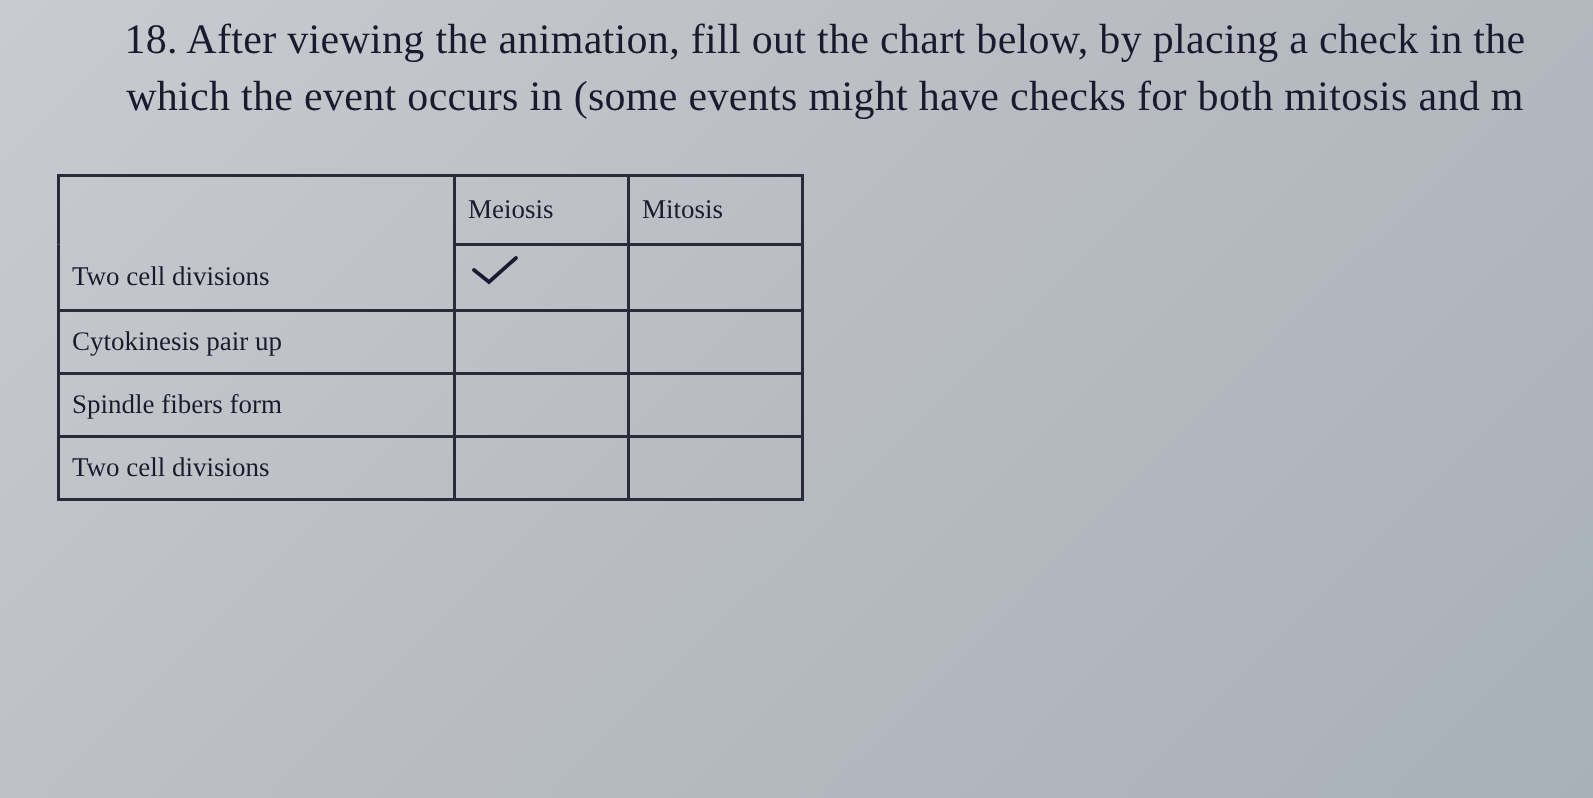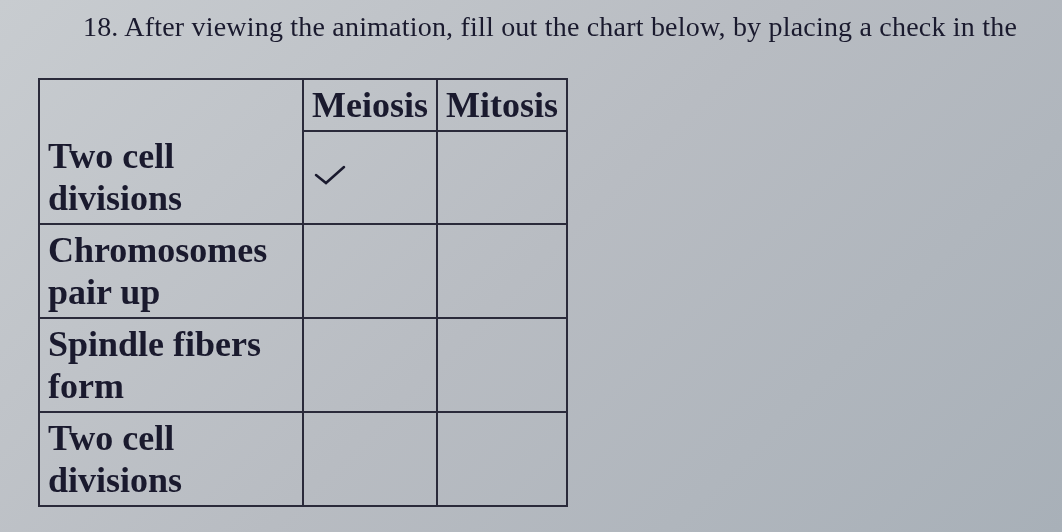--- a/index.html
+++ b/index.html
@@ -24,24 +24,24 @@
       letter-spacing: 0.2px;
       text-align: center;
     }
     .chart-table {
       border-collapse: collapse;
       background: transparent;
     }
     .chart-table td, .chart-table th {
       border: 2px solid #2a2a3a;
       padding: 4px 8px;
-      font-size: 36px;
+      font-size: 18px;
       text-align: left;
       vertical-align: middle;
-      font-weight: bold;
+      font-weight: normal;
     }
     .col-label {
       width: 264px;
       height: 42px;
     }
     .col-meiosis {
       width: 116px;
       text-align: left;
     }
     .col-mitosis {
@@ -74,20 +74,21 @@
     .checkmark svg {
       width: 36px;
       height: 24px;
     }
   </style>
 </head>
 <body>
 
 <div class="question-text">
   <span>18. After viewing the animation, fill out the chart below, by placing a check in the</span><br>
+  <span>which the event occurs in (some events might have checks for both mitosis and m</span>
 </div>
 
 <table class="chart-table">
   <tbody>
       <tr class="header-row">
     <td class="col-label"></td>
     <td class="col-meiosis header-cell">Meiosis</td>
     <td class="col-mitosis header-cell">Mitosis</td>
   </tr>
   <tr class="first-data-row">
@@ -95,21 +96,21 @@
     <td class="col-meiosis check-cell">
       <span class="checkmark">
         <svg viewBox="0 0 36 24">
               <path d="M4 12 L14 20 L32 4" stroke="#1a1a2e" stroke-width="2.5" fill="none" stroke-linecap="round"></path>
             </svg>
       </span>
     </td>
     <td class="col-mitosis check-cell"></td>
   </tr>
   <tr>
-    <td class="col-label">Chromosomes pair up</td>
+    <td class="col-label">Cytokinesis pair up</td>
     <td class="col-meiosis check-cell"></td>
     <td class="col-mitosis check-cell"></td>
   </tr>
   <tr>
     <td class="col-label">Spindle fibers form</td>
     <td class="col-meiosis check-cell"></td>
     <td class="col-mitosis check-cell"></td>
   </tr>
   <tr>
     <td class="col-label">Two cell divisions</td>

